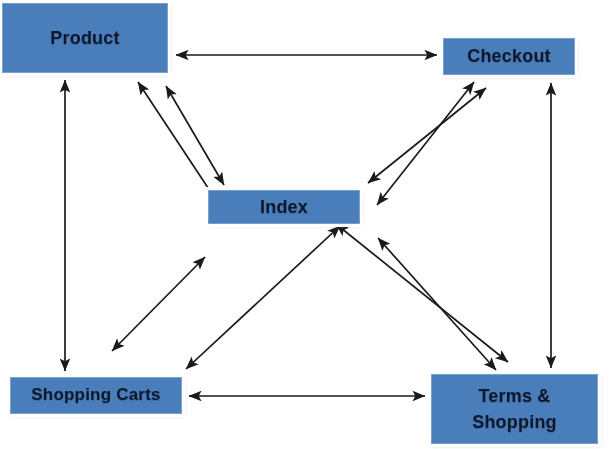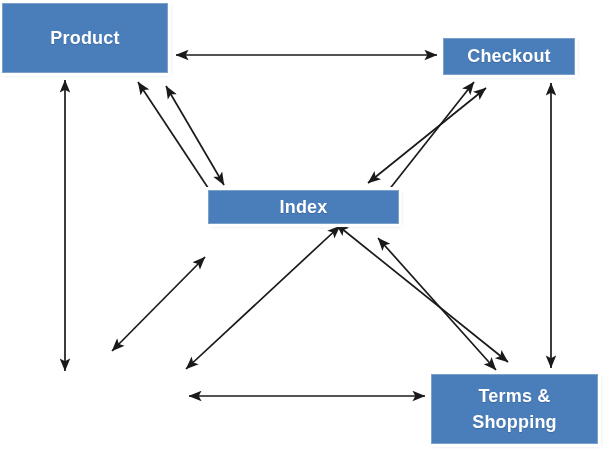--- a/index.html
+++ b/index.html
@@ -30,31 +30,31 @@
     border: 1px solid #7ba0c9;
     box-shadow: 2px 2px 3px rgba(130,140,150,0.55);
     outline: 3px solid #ffffff;
     display: flex;
     align-items: center;
     justify-content: center;
     box-sizing: border-box;
     z-index: 5;
   }
   .node-label {
-    color: #ffffff;
+    color: #0f172a;
     font-weight: bold;
     text-align: center;
     line-height: 1.45;
     letter-spacing: 0.2px;
     text-shadow: 0 1px 1px rgba(40,70,110,0.35);
     user-select: none;
   }
   #node-product-information { left: 2px;   top: 3px;   width: 166px; height: 70px; }
   #node-checkout           { left: 443px; top: 38px;  width: 132px; height: 37px; }
-  #node-index              { left: 208px; top: 190px; width: 191px; height: 34px; }
+  #node-index              { left: 208px; top: 190px; width: 152px; height: 34px; }
   #node-shopping-carts     { left: 10px;  top: 377px; width: 172px; height: 37px; }
   #node-terms-condition    { left: 431px; top: 374px; width: 167px; height: 70px; }
 
   #node-product-information .node-label { font-size: 18px; }
   #node-checkout .node-label            { font-size: 18px; }
   #node-index .node-label               { font-size: 18px; }
   #node-shopping-carts .node-label      { font-size: 17px; }
   #node-terms-condition .node-label     { font-size: 18px; }
 </style>
 </head>
@@ -103,20 +103,23 @@
   </div>
 
   <div class="node" id="node-checkout">
     <div class="node-label">Checkout</div>
   </div>
 
   <div class="node" id="node-index">
     <div class="node-label">Index</div>
   </div>
 
+  <div class="node" id="node-shopping-carts">
+    <div class="node-label">Shopping Carts</div>
+  </div>
 
   <div class="node" id="node-terms-condition">
     <div class="node-label">
       <span>Terms &amp;</span><br>
       <span>Shopping</span>
     </div>
   </div>
 
 </div>
 

